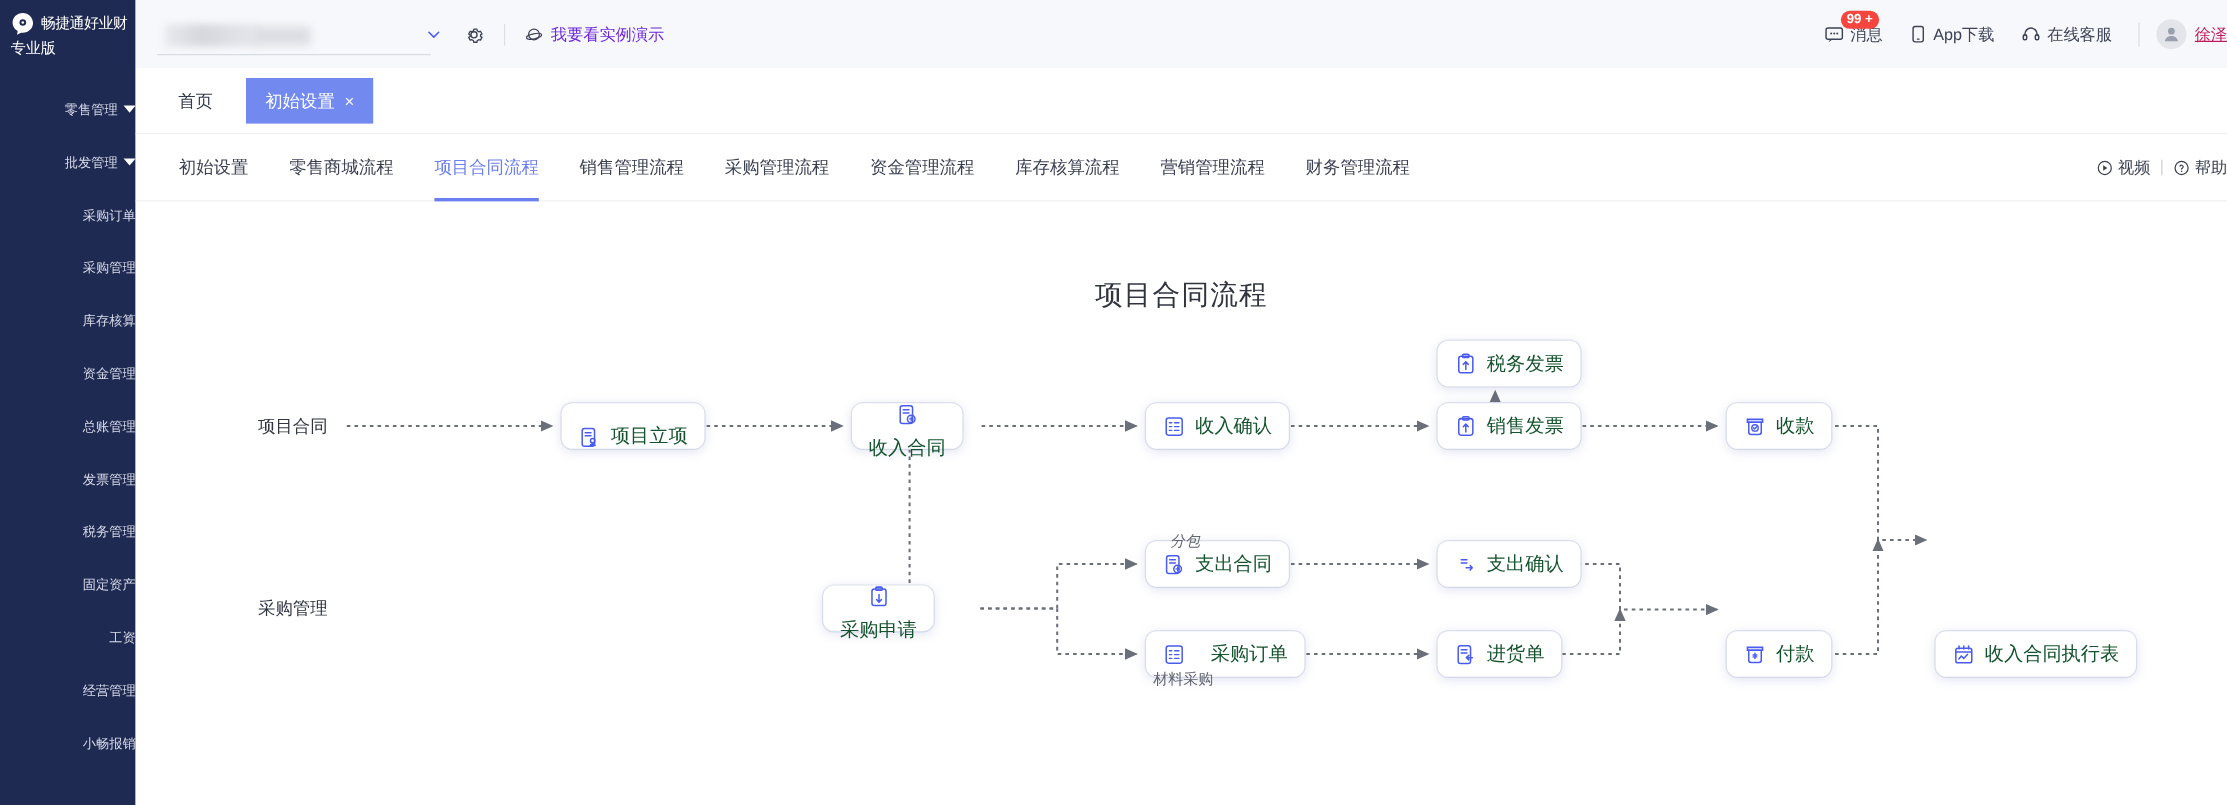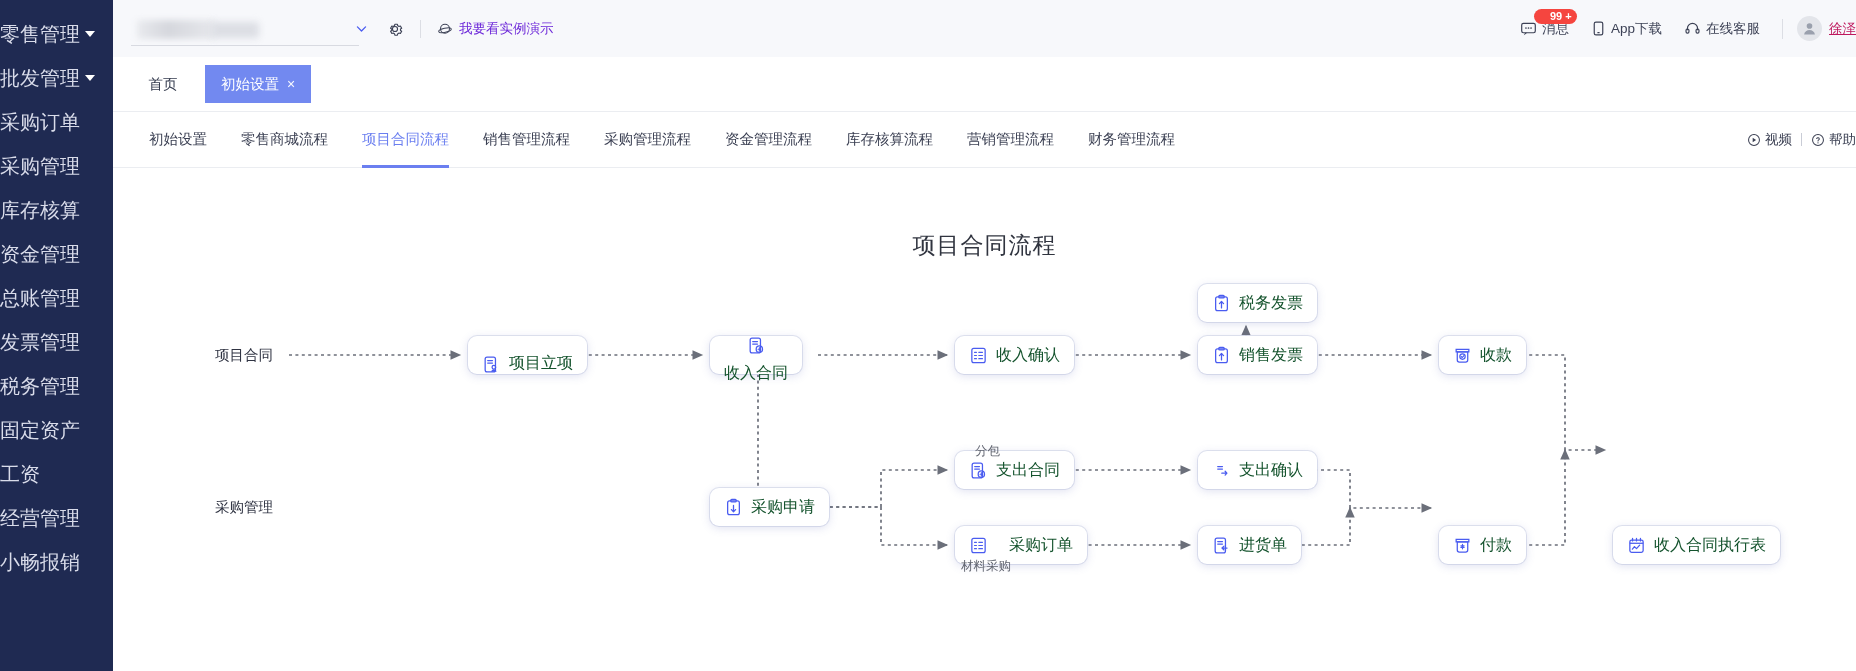--- a/index.html
+++ b/index.html
@@ -22,22 +22,22 @@
   }
   .brand-row { display:flex; align-items:center; gap:4px; }
   .brand-logo { width:22px; height:22px; flex:none; }
   .brand-name {
     font-size:12.5px; color:#fff; letter-spacing:-.5px; white-space:nowrap;
     font-weight:500;
   }
   .brand-sub { font-size:12.5px; color:#fff; font-weight:500; margin-top:1px; padding-left:1px; }
   .nav-list { padding-top:12px; }
   .nav-item {
-    height:44px; display:flex; align-items:center; justify-content:flex-start;
-    gap:5px; font-size:20px; color:#d9dcea; cursor:pointer; position:relative;
+    height:44px; display:flex; align-items:center; justify-content:flex-end;
+    gap:5px; font-size:11px; color:#d9dcea; cursor:pointer; position:relative;
   }
   .nav-caret { width:0;height:0;border-left:5px solid transparent;border-right:5px solid transparent;border-top:6px solid #ffffff; }
 
   
   .header {
     position:absolute; left:113px; top:0; right:0; height:57px;
     background:#f7f8fb; display:flex; align-items:center;
   }
   .search-wrap { position:relative; width:245px; margin-left:18px; height:34px; }
   .search-blur {
@@ -51,21 +51,21 @@
   }
   .search-underline { position:absolute; left:0; bottom:0; width:228px; height:1px; background:#d8dae1; }
   .chev-down { position:absolute; right:8px; top:10px; width:13px; height:13px; }
   .hdr-gear { margin-left:10px; width:18px;height:18px; cursor:pointer; }
   .hdr-sep { width:1px; height:18px; background:#dcdee4; margin:0 16px; }
   .hdr-demo { display:flex; align-items:center; gap:6px; font-size:13.5px; color:#6d28d9; cursor:pointer; }
   .hdr-right { margin-left:auto; display:flex; align-items:center; padding-right:0px; }
   .hdr-btn { display:flex; align-items:center; gap:5px; font-size:13.5px; color:#3d4256; cursor:pointer; margin-left:22px; position:relative; }
   .badge {
     position:absolute; left:14px; top:-11px; background:#f5453f; color:#fff;
-    font-size:11px; font-weight:bold; border-radius:9px; padding:1px 5px 1px 16px; line-height:13px;
+    font-size:11px; font-weight:bold; border-radius:9px; padding:1px 5px 1px 5px; line-height:13px;
     white-space:nowrap;
   }
   .avatar-sep { width:1px; height:20px; background:#dcdee4; margin:0 14px 0 22px; }
   .avatar { width:25px; height:25px; border-radius:50%; background:#e3e5ea; display:flex; align-items:center; justify-content:center; }
   .uname { font-size:13.5px; color:#be185d; margin-left:7px;text-decoration:underline; }
 
   
   .tabstrip {
     position:absolute; left:113px; top:57px; right:0; height:55px;
     background:#fff; display:flex; align-items:center; padding-left:8px;
@@ -113,20 +113,31 @@
   .node .ico { width:19px; height:19px; flex:none; display:block; }
   .rowlabel { position:absolute; font-size:14.5px; color:#2f3342; white-space:nowrap; }
   .edgelabel { position:absolute; font-size:12.5px; color:#60646f; white-space:nowrap; }
 </style>
 </head>
 <body>
 
 <div id="app">
 
   <aside class="sidebar">
+    <div class="brand">
+      <div class="brand-row">
+        <svg class="brand-logo" viewBox="0 0 24 24">
+          <path d="M12 2C6.8 2 2.7 5.9 2.7 10.8c0 3.2 1.8 6 4.6 7.6l-.5 3.4 3.6-1.9c.5.1 1.1.1 1.6.1 5.2 0 9.3-3.9 9.3-8.8S17.2 2 12 2z" fill="#fff"></path>
+          <circle cx="12" cy="10.6" r="3" fill="#1f2a52"></circle>
+          <circle cx="12" cy="10.6" r="1.2" fill="#fff"></circle>
+        </svg>
+        <span class="brand-name">畅捷通好业财</span>
+      </div>
+      <div class="brand-sub">专业版</div>
+    </div>
     <nav class="nav-list">
         <div class="nav-item">
           <span>零售管理</span>
           <span class="nav-caret"></span>
         </div>
         <div class="nav-item">
           <span>批发管理</span>
           <span class="nav-caret"></span>
         </div>
         <div class="nav-item">
@@ -366,21 +377,21 @@
             </svg>
             <span>支出合同</span>
           </div>
           <div class="node" style="left: 1085px; top: 283px;">
             <svg class="ico" viewBox="0 0 24 24">
               <path d="M7.2 7h6M7.2 10.2h6" stroke="#4a5cf0" stroke-width="1.6" stroke-linecap="round"></path>
               <path d="M12.4 15.4h6.4M16.6 13l2.2 2.4-2.2 2.4" fill="none" stroke="#4a5cf0" stroke-width="1.6" stroke-linecap="round" stroke-linejoin="round"></path>
             </svg>
             <span>支出确认</span>
           </div>
-          <div class="node" style="left: 597px; top: 320px;">
+          <div class="node" style="left: 573px; top: 320px; flex-direction: column;">
             <svg class="ico" viewBox="0 0 24 24">
               <rect x="4.6" y="3.6" width="14.8" height="17.4" rx="2.4" fill="none" stroke="#4a5cf0" stroke-width="1.6"></rect>
               <rect x="8.6" y="1.6" width="6.8" height="3.4" rx="1.2" fill="none" stroke="#4a5cf0" stroke-width="1.6"></rect>
               <path d="M12 9.4v7.8M9.4 14.6 12 17.4l2.6-2.8" fill="none" stroke="#4a5cf0" stroke-width="1.6" stroke-linecap="round" stroke-linejoin="round"></path>
             </svg>
             <span>采购申请</span>
           </div>
           <div class="node" style="left: 1500px; top: 358px;">
             <svg class="ico" viewBox="0 0 24 24">
               <rect x="3.6" y="5.2" width="16.8" height="15.4" rx="2.2" fill="none" stroke="#4a5cf0" stroke-width="1.6"></rect>
@@ -412,18 +423,18 @@
               <path d="M19 15.2h-6M15.2 12.8 12.6 15.2l2.6 2.4" fill="none" stroke="#4a5cf0" stroke-width="1.6" stroke-linecap="round" stroke-linejoin="round"></path>
             </svg>
             <span>进货单</span>
           </div>
         </div>
       <div id="rowlabels">
           <div class="rowlabel" style="left: 102px; top: 178px;">项目合同</div>
           <div class="rowlabel" style="left: 102px; top: 330px;">采购管理</div>
         </div>
       <div id="edgelabels">
-          <div class="edgelabel" style="left: 862px; top: 275px;">分包</div>
+          <div class="edgelabel" style="left: 862px; top: 275px; font-style: italic;">分包</div>
           <div class="edgelabel" style="left: 848px; top: 390px;">材料采购</div>
         </div>
     </div>
   </div>
 </div>
 
 </body></html>

